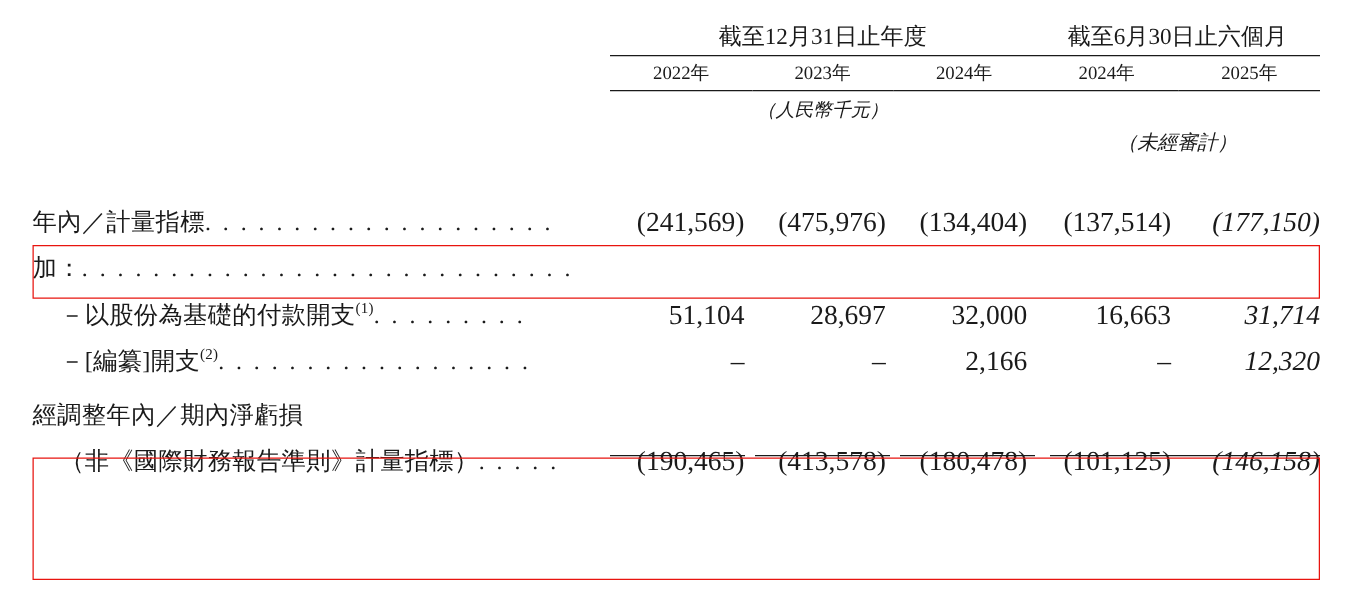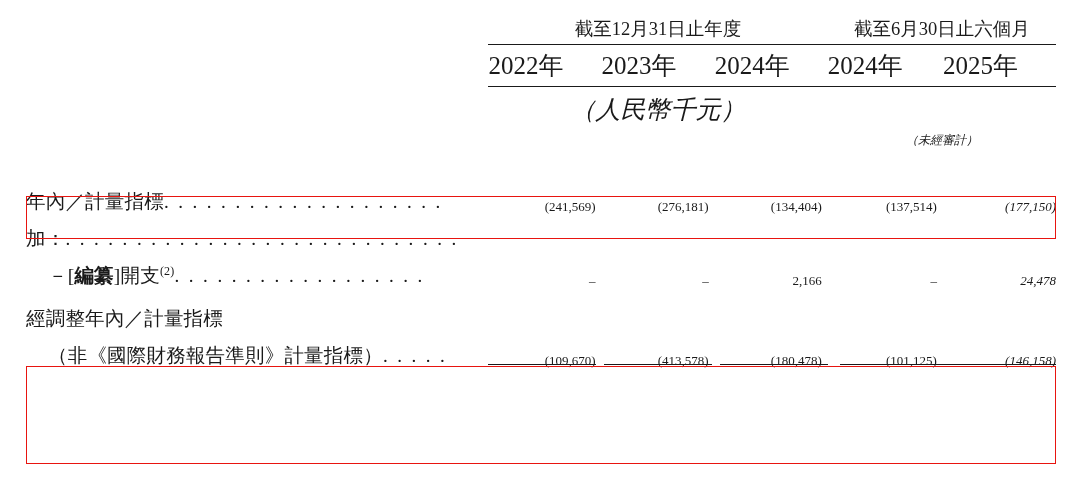--- a/index.html
+++ b/index.html
@@ -50,36 +50,37 @@
     white-space: nowrap;
   }
   .rule-row td { height: 1px; padding: 0; }
   .rule {
     height: 1px;
     background: #1a1a1a;
     font-size: 0;
     line-height: 0;
   }
   .yr {
-    font-size: 25px;
+    text-align: center;
+    font-size: 15px;
     padding-top: 4px;
     padding-bottom: 4px;
     white-space: nowrap;
   }
   .unit-note {
     text-align: center;
     font-style: italic;
-    font-size: 25px;
+    font-size: 15px;
     padding-top: 6px;
     white-space: nowrap;
   }
   .audit-note {
     text-align: center;
     font-style: italic;
-    font-size: 12px;
+    font-size: 16px;
     padding-top: 6px;
     white-space: nowrap;
   }
 
   .spacer-tall td { height: 34px; }
   .spacer-small td { height: 6px; }
 
   .label {
     text-align: left;
     white-space: nowrap;
@@ -88,21 +89,21 @@
     letter-spacing: 0.2px;
   }
   .label .leaders {
     letter-spacing: 2.4px;
     font-size: 19px;
   }
   .indent1 { padding-left: 22px; }
   .num {
     text-align: right;
     white-space: nowrap;
-    font-size: 13px;
+    font-size: 22px;
     padding: 5px 6px 5px 0;
   }
   .num.last { padding-right: 0; font-style: italic; }
 
   sup { font-size: 12px; vertical-align: super; }
 
   
   .redbox {
     position: absolute;
     border: 1.6px solid #e8140f;
@@ -121,21 +122,21 @@
     width: 1030px;
     height: 98px;
   }
 
   
   .uline {
     position: absolute;
     height: 1px;
     background: #1a1a1a;
   }
-  .bracket-bold { font-weight: bold; }
+  .bracket-bold { font-weight: normal; }
 </style>
 </head>
 <body>
 
 <div class="sheet">
 
   <table class="fin">
     <colgroup>
       <col class="lbl">
       <col class="num">
@@ -200,60 +201,68 @@
         <td class="audit-note" colspan="2">（未經審計）</td>
       </tr>
 
       <tr class="spacer-tall">
         <td colspan="6"></td>
       </tr>
 
       <tr>
         <td class="label"><span>年內／計量指標</span><span class="leaders">. . . . . . . . . . . . . . . . . . . .</span></td>
         <td class="num">(241,569)</td>
-        <td class="num">(276,181)</td>
+        <td class="num">(475,976)</td>
         <td class="num">(134,404)</td>
         <td class="num">(137,514)</td>
         <td class="num last">(177,150)</td>
       </tr>
 
       <tr>
         <td class="label"><span>加：</span><span class="leaders">. . . . . . . . . . . . . . . . . . . . . . . . . . . .</span></td>
         <td class="num"></td>
         <td class="num"></td>
         <td class="num"></td>
         <td class="num"></td>
         <td class="num last"></td>
       </tr>
 
+      <tr>
+        <td class="label indent1"><span>－以股份為基礎的付款開支</span><sup>(1)</sup><span class="leaders">. . . . . . . . .</span></td>
+        <td class="num">51,104</td>
+        <td class="num">28,697</td>
+        <td class="num">32,000</td>
+        <td class="num">16,663</td>
+        <td class="num last">31,714</td>
+      </tr>
 
       <tr>
         <td class="label indent1"><span>－[</span><span class="bracket-bold">編纂</span><span>]開支</span><sup>(2)</sup><span class="leaders">. . . . . . . . . . . . . . . . . .</span></td>
         <td class="num">–</td>
         <td class="num">–</td>
         <td class="num">2,166</td>
         <td class="num">–</td>
-        <td class="num last">24,478</td>
+        <td class="num last">12,320</td>
       </tr>
 
       <tr class="spacer-small">
         <td colspan="6"></td>
       </tr>
 
       <tr>
-        <td class="label">經調整年內／計量指標</td>
+        <td class="label">經調整年內／期內淨虧損</td>
         <td class="num"></td>
         <td class="num"></td>
         <td class="num"></td>
         <td class="num"></td>
         <td class="num last"></td>
       </tr>
       <tr>
         <td class="label indent1"><span>（非《國際財務報告準則》計量指標）</span><span class="leaders">. . . . .</span></td>
-        <td class="num">(109,670)</td>
+        <td class="num">(190,465)</td>
         <td class="num">(413,578)</td>
         <td class="num">(180,478)</td>
         <td class="num">(101,125)</td>
         <td class="num last">(146,158)</td>
       </tr>
     </tbody>
   </table>
 
   <div class="uline" style="left:488px; top:364px; width:108px;"></div>
   <div class="uline" style="left:604px; top:364px; width:108px;"></div>

